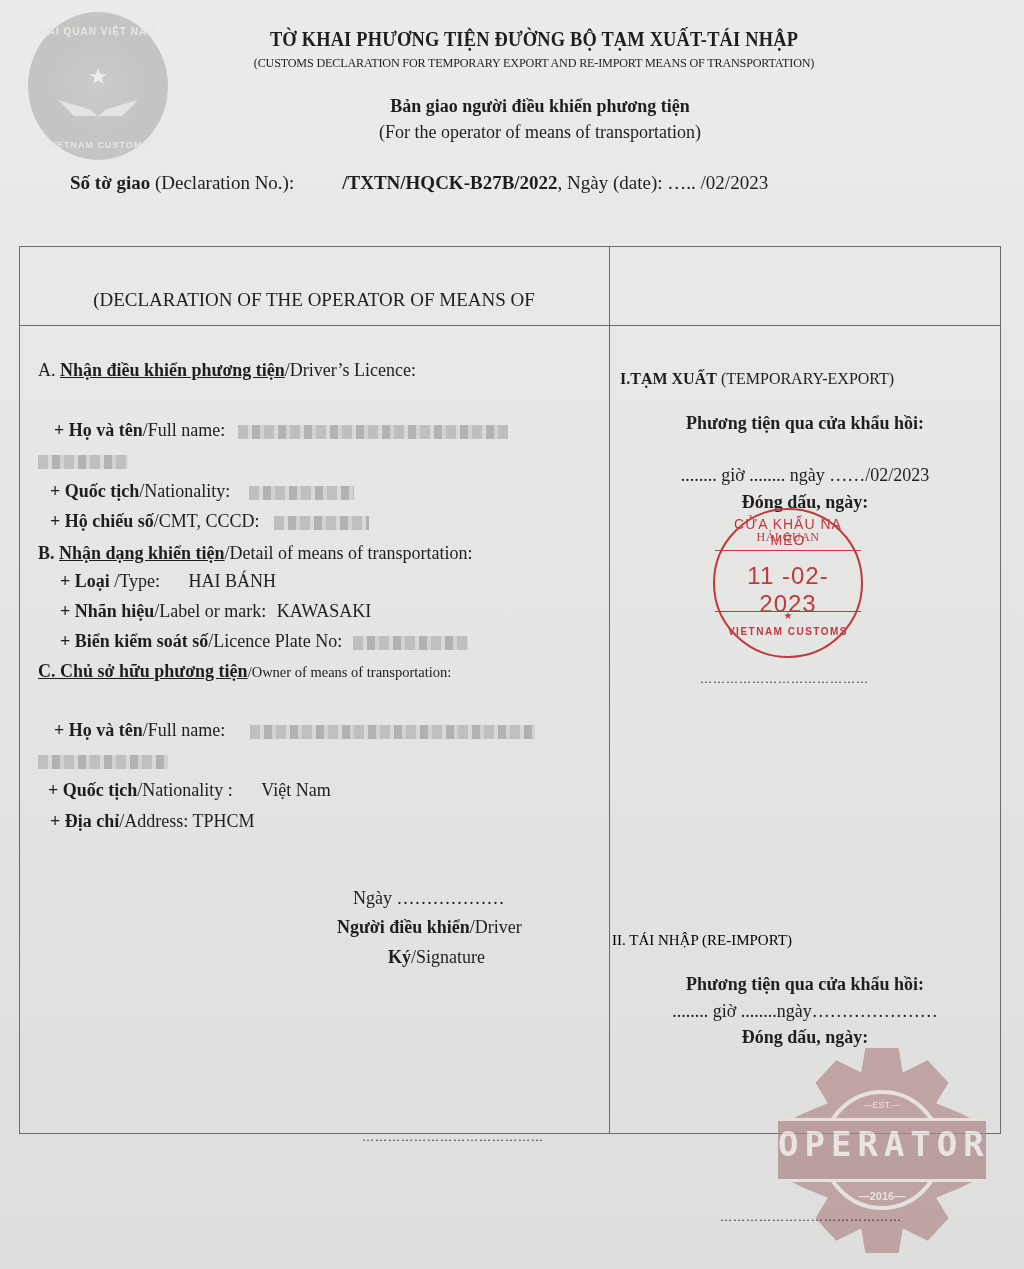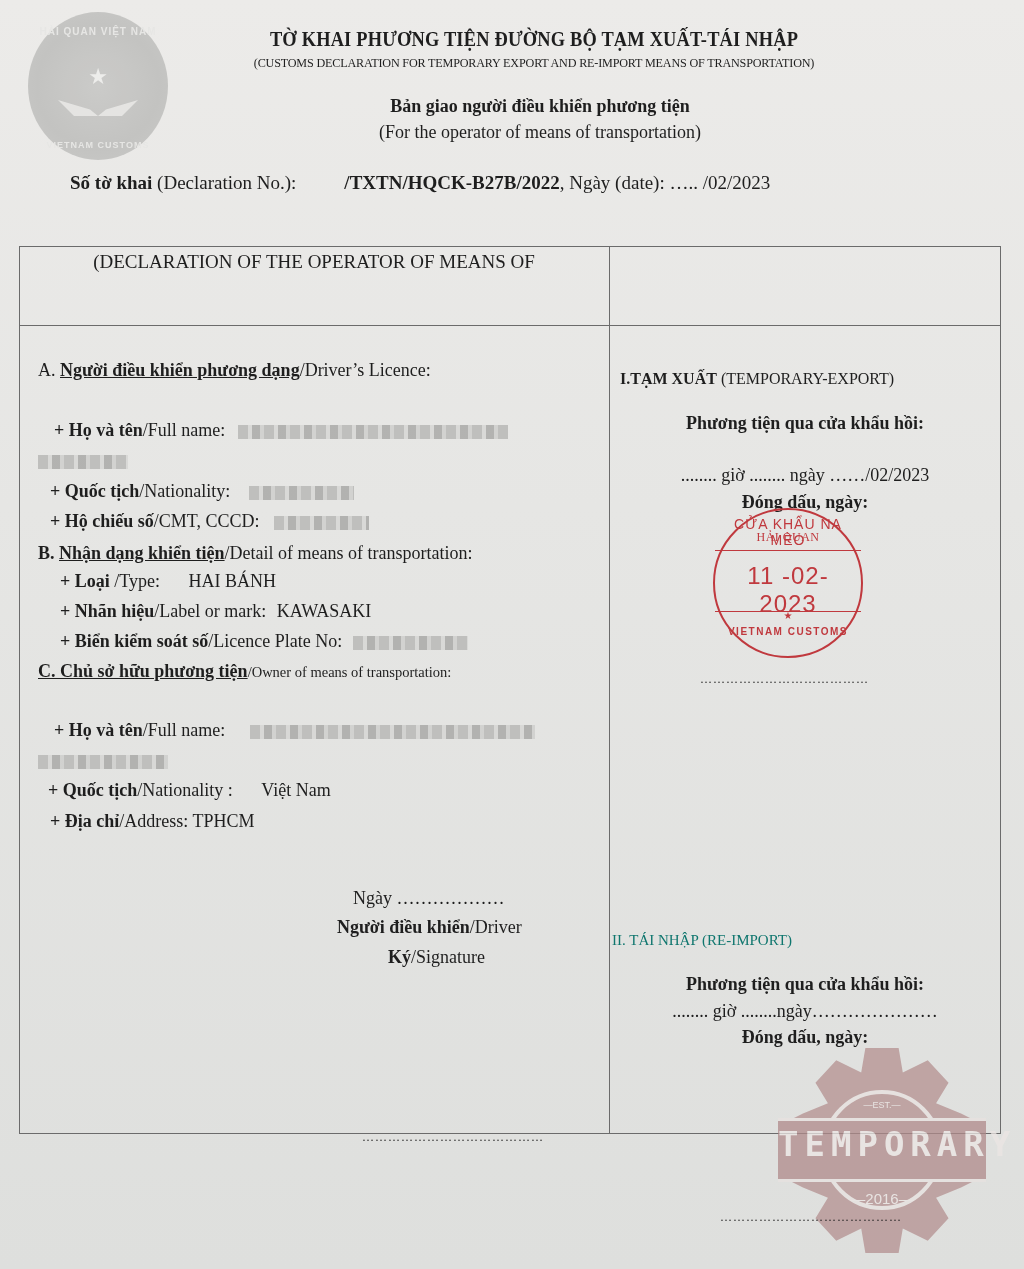--- a/index.html
+++ b/index.html
@@ -26,21 +26,21 @@
   .declno { left: 70px; top: 172px; font-size: 19px; white-space: nowrap; }
   .declno .gap { display: inline-block; width: 48px; }
   .table-box {
     left: 19px; top: 246px; width: 982px; height: 888px;
     border: 1px solid #6b6b6b; box-sizing: border-box;
   }
   .vline { left: 609px; top: 246px; width: 0; height: 888px; border-left: 1px solid #6b6b6b; }
   .hline { left: 19px; top: 325px; width: 982px; height: 0; border-top: 1px solid #6b6b6b; }
   .hdr { left: 19px; top: 250px; width: 590px; text-align: center; }
   .hdr .vn { font-size: 19px; font-weight: bold; letter-spacing: 0.5px; }
-  .hdr .en { font-size: 19px; line-height: 24px; }
+  .hdr .en { font-size: 19px; line-height: 24px; margin-top: 38px; }
   .line { font-size: 18px; white-space: nowrap; }
   .line b { font-weight: bold; }
   .line u { text-decoration: underline; }
   .blur {
     display: inline-block; height: 14px; vertical-align: middle;
     background: repeating-linear-gradient(90deg, #b9b9b7 0 10px, #d7d7d5 10px 14px, #aaaaa8 14px 22px, #cfcfcd 22px 26px);
     filter: blur(0.6px); opacity: 0.85;
   }
   .small-en { font-size: 14.5px; }
   .right-text { font-size: 18px; white-space: nowrap; }
@@ -50,60 +50,60 @@
     left: 713px; top: 508px; width: 150px; height: 150px; border-radius: 50%;
     border: 2px solid #c0393e; box-sizing: border-box; color: #c0393e;
     font-family: "Liberation Sans", sans-serif;
   }
   .stamp .top { left: 0; top: 6px; width: 146px; text-align: center; font-size: 14px; letter-spacing: 1px; }
   .stamp .hq { left: 0; top: 20px; width: 146px; text-align: center; font-size: 12px; font-family: "Liberation Serif", serif; letter-spacing: 0.5px; }
   .stamp .band { left: 0; top: 40px; width: 146px; height: 62px; border-top: 1.5px solid #c0393e; border-bottom: 1.5px solid #c0393e; box-sizing: border-box; }
   .stamp .date { left: 0; top: 52px; width: 146px; text-align: center; font-size: 24px; letter-spacing: 1px; }
   .stamp .star { left: 0; top: 100px; width: 146px; text-align: center; font-size: 10px; }
   .stamp .bottom { left: 0; top: 116px; width: 146px; text-align: center; font-size: 10px; font-weight: bold; letter-spacing: 1.5px; }
-  .faded { color: #0f766e; }
+  .faded { color: #000000; }
   .logo {
     left: 778px; top: 1048px; width: 208px; height: 205px; opacity: 0.75;
   }
   .logo .gear { left: 0; top: 0; width: 208px; height: 205px; background: #b49090;
     clip-path: polygon(42% 0,58% 0,60% 12%,72% 6%,82% 17%,76% 27%,88% 32%,100% 38%,100% 62%,88% 68%,76% 73%,82% 83%,72% 94%,60% 88%,58% 100%,42% 100%,40% 88%,28% 94%,18% 83%,24% 73%,12% 68%,0 62%,0 38%,12% 32%,24% 27%,18% 17%,28% 6%,40% 12%); }
   .logo .inner { left: 44px; top: 42px; width: 120px; height: 120px; border-radius: 50%; border: 4px solid #e8e2e0; box-sizing: border-box; }
   .logo .band { left: 0; top: 70px; width: 208px; height: 64px; background: #b08a8a; border-top: 3px solid #e8e2e0; border-bottom: 3px solid #e8e2e0; box-sizing: border-box; }
   .logo .name { left: 0; top: 76px; width: 208px; text-align: center; font-family: "DejaVu Sans Mono", monospace; font-size: 34px; font-weight: bold; letter-spacing: 6px; color: #ece6e4; }
   .logo .est { left: 0; top: 52px; width: 208px; text-align: center; font-family: "Liberation Sans", sans-serif; font-size: 9px; color: #ece6e4; }
-  .logo .year { left: 0; top: 142px; width: 208px; text-align: center; font-family: "Liberation Sans", sans-serif; font-size: 15px; color: #ece6e4; }
+  .logo .year { left: 0; top: 142px; width: 208px; text-align: center; font-family: "Liberation Sans", sans-serif; font-size: 11px; color: #ece6e4; font-weight: bold; }
 </style>
 </head>
 <body>
 
 <div class="abs emblem">
   <div class="abs ring-top">HẢI QUAN VIỆT NAM</div>
   <div class="abs star">★</div>
   <div class="abs wings"></div>
   <div class="abs ring-bot">VIETNAM CUSTOMS</div>
 </div>
 
 <div class="abs title-main">TỜ KHAI PHƯƠNG TIỆN ĐƯỜNG BỘ TẠM XUẤT-TÁI NHẬP</div>
 <div class="abs title-sub">(CUSTOMS DECLARATION FOR TEMPORARY EXPORT AND RE-IMPORT MEANS OF TRANSPORTATION)</div>
 <div class="abs subtitle">Bản giao người điều khiển phương tiện</div>
 <div class="abs subtitle-en">(For the operator of means of transportation)</div>
 <div class="abs declno">
-  <b>Số tờ khai</b><span> (Declaration No.):</span><span class="gap"></span><b>/TXTN/HQCK-B27B/2022</b><span>, Ngày (date): ….. /02/2023</span>
+  <b>Số tờ giao</b><span> (Declaration No.):</span><span class="gap"></span><b>/TXTN/HQCK-B27B/2022</b><span>, Ngày (date): ….. /02/2023</span>
 </div>
 
 <div class="abs table-box"></div>
 <div class="abs vline"></div>
 <div class="abs hline"></div>
 
 <div class="abs hdr">
   <div class="en">(DECLARATION OF THE OPERATOR OF MEANS OF</div>
 </div>
 
 <div class="abs line" style="left:38px; top:360px;">
-  <span>A. </span><b><u>Người điều khiển phương dạng</u></b><span>/Driver’s Licence:</span>
+  <span>A. </span><b><u>Nhận điều khiển phương tiện</u></b><span>/Driver’s Licence:</span>
 </div>
 <div class="abs line" style="left:54px; top:420px;">
   <b>+ Họ và tên</b><span>/Full name:</span>
   <span class="blur" style="width:270px; margin-left:8px;"></span>
 </div>
 <div class="abs line" style="left:38px; top:450px;">
   <span class="blur" style="width:90px;"></span>
 </div>
 <div class="abs line" style="left:50px; top:481px;">
   <b>+ Quốc tịch</b><span>/Nationality:</span>
@@ -178,17 +178,17 @@
 <div class="abs right-text faded" style="left:612px; top:932px; font-size:15px;">II. TÁI NHẬP (RE-IMPORT)</div>
 <div class="abs right-text center-r" style="top:974px; font-weight:bold;">Phương tiện qua cửa khẩu hồi:</div>
 <div class="abs right-text center-r" style="top:1001px;">........ giờ ........ngày…………………</div>
 <div class="abs right-text center-r" style="top:1027px; font-weight:bold;">Đóng dấu, ngày:</div>
 
 <div class="abs logo">
   <div class="abs gear"></div>
   <div class="abs inner"></div>
   <div class="abs band"></div>
   <div class="abs est">—EST.—</div>
-  <div class="abs name">TEMPORARY</div>
+  <div class="abs name">OPERATOR</div>
   <div class="abs year">—2016—</div>
 </div>
 
 <div class="abs line dots" style="left:720px; top:1210px; font-size:12px;">……………………………………</div>
 
 </body></html>

